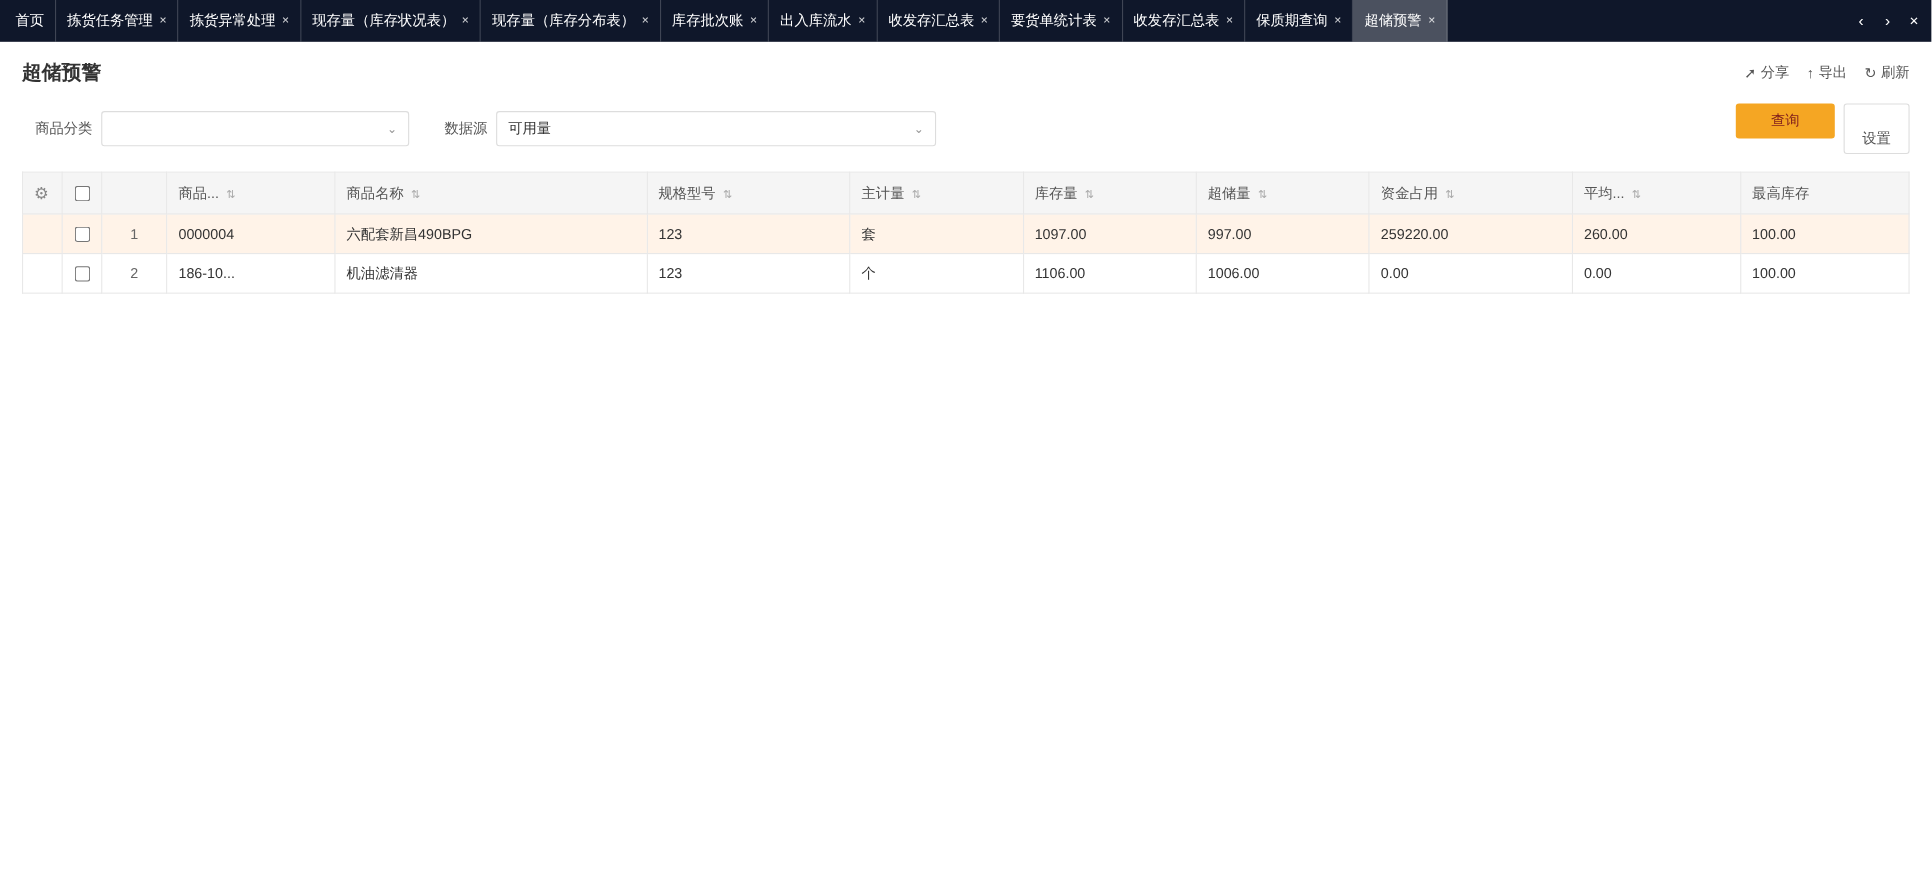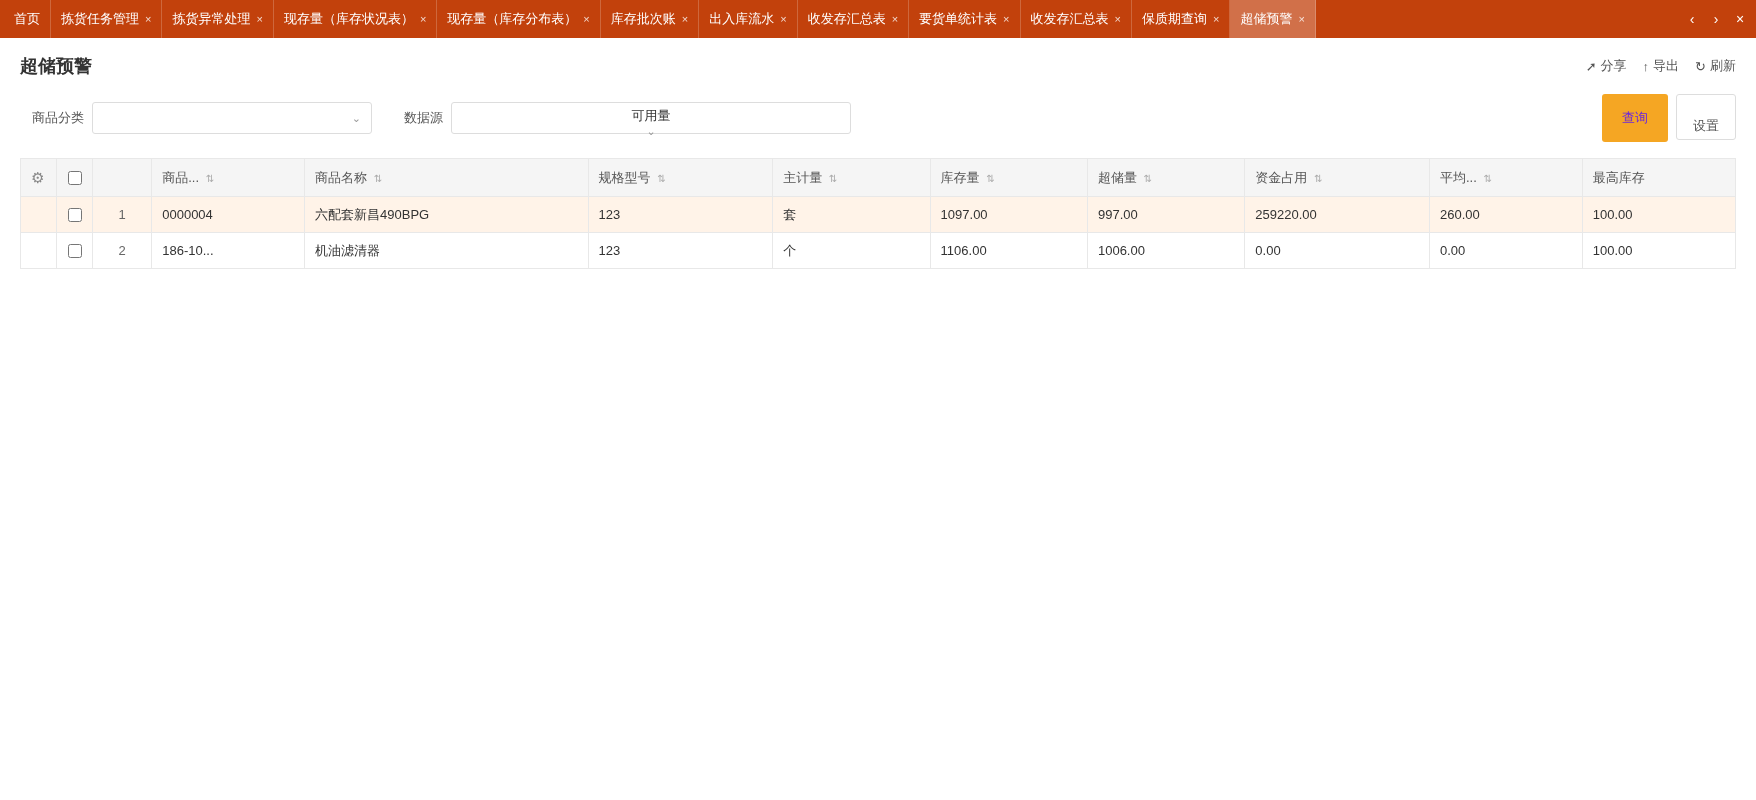--- a/index.html
+++ b/index.html
@@ -1,20 +1,20 @@
 <!DOCTYPE html>
 <html><head>
   <meta charset="utf-8">
   <style>
     * { margin: 0; padding: 0; box-sizing: border-box; }
     body { font-family: 'Microsoft YaHei', Arial, sans-serif; font-size: 13px; background: #fff; color: #333; width: 1756px; }
 
     
     .top-nav {
-      background: #c2410c;
+      background: #0f172a;
       display: flex;
       align-items: center;
       height: 38px;
       padding: 0 4px;
       overflow: hidden;
       position: relative;
     }
     .nav-tab {
       display: flex;
       align-items: center;
@@ -114,27 +114,27 @@
     .filter-select-arrow { color: #999; font-size: 11px; }
     .filter-value { color: #333; font-size: 13px; }
 
     .filter-actions {
       margin-left: auto;
       display: flex;
       gap: 8px;
     }
     .btn-query {
       background: #f5a623;
-      color: #6d28d9;
+      color: #7f1d1d;
       border: none;
       border-radius: 3px;
-      padding: 6px 20px;
-      cursor: pointer;
-      font-size: 13px;
-      height: 48px;
+      padding: 6px 32px;
+      cursor: pointer;
+      font-size: 13px;
+      height: 32px;
     }
     .btn-settings {
       background: #fff;
       color: #555;
       border: 1px solid #ddd;
       border-radius: 3px;
       padding: 22px 16px;
       cursor: pointer;
       font-size: 13px;
       height: 32px;
@@ -286,21 +286,21 @@
   <div class="filter-row">
     <div class="filter-item">
       <span class="filter-label">商品分类</span>
       <div class="filter-select">
         <span class="filter-select-text"></span>
         <span class="filter-select-arrow">⌄</span>
       </div>
     </div>
     <div class="filter-item">
       <span class="filter-label">数据源</span>
-      <div class="filter-select" style="min-width:400px;flex-direction:column;">
+      <div class="filter-select" style="min-width:400px;">
         <span class="filter-value">可用量</span>
         <span class="filter-select-arrow">⌄</span>
       </div>
     </div>
     <div class="filter-actions">
       <button class="btn-query">查询</button>
       <button class="btn-settings">设置</button>
     </div>
   </div>
 

